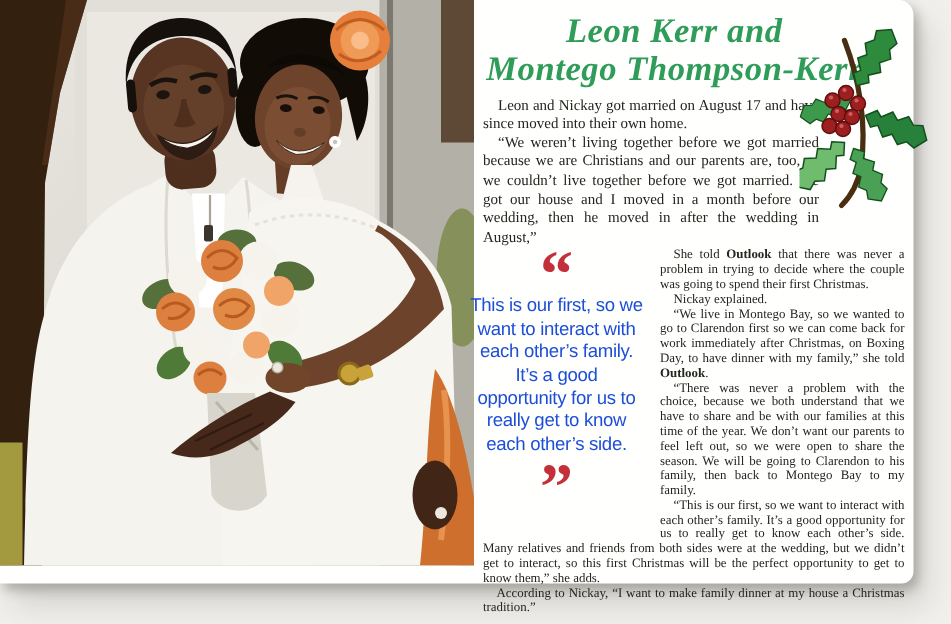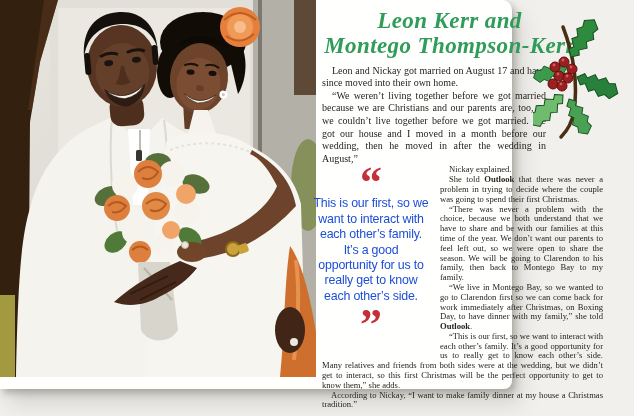--- a/index.html
+++ b/index.html
@@ -1,19 +1,19 @@
 <!DOCTYPE html>
 <html><head>
 <meta charset="utf-8">
 <style>
   html,body{margin:0;padding:0;background:#f1f0ed;}
   .canvas{position:relative;width:634px;height:416px;background:#f1f0ed;overflow:hidden;
           font-family:"Liberation Serif",serif;}
   
-  .sheet{position:absolute;left:0;top:0;width:512px;height:389px;background:#fffffe;
+  .sheet{position:absolute;left:0;top:0;width:609px;height:389px;background:#fffffe;
          border-radius:0 10px 8px 0;
          box-shadow:3px 4px 7px rgba(110,108,100,.45), 9px 14px 20px rgba(125,122,115,.25);}
   
   .photo{position:absolute;left:0;top:0;width:316px;height:377px;overflow:hidden;
          box-shadow:inset 0 0 14px rgba(40,30,20,.25);}
   .photo svg{display:block;}
   
   .content{position:absolute;left:322px;top:5px;width:281px;}
   .title{margin:3px 26px 6px 0;text-align:center;color:#2f9c59;
          font-family:"Liberation Serif",serif;font-style:italic;font-weight:bold;
@@ -212,24 +212,24 @@
             <p>“We weren’t living together before we got married because we are Christians and our parents are, too, so we couldn’t live together before we got married. We got our house and I moved in a month before our wedding, then he moved in after the wedding in August,”</p>
           </div>
 
         <aside class="pullquote">
           <span class="pq-mark pq-open">“</span>
           <span class="pq-text">This is our first, so we want to interact with each other’s family. It’s a good opportunity for us to really get to know each other’s side.</span>
           <span class="pq-mark pq-close">”</span>
         </aside>
 
         <div class="paras-wrapped" id="paras-wrapped">
+            <p>She told <b>Outlook</b> that there was never a problem in trying to decide where the couple was going to spend their first Christmas.</p>
             <p>Nickay explained.</p>
-            <p>She told <b>Outlook</b> that there was never a problem in trying to decide where the couple was going to spend their first Christmas.</p>
+            <p>“We live in Montego Bay, so we wanted to go to Clarendon first so we can come back for work immediately after Christmas, on Boxing Day, to have dinner with my family,” she told <b>Outlook</b>.</p>
             <p>“There was never a problem with the choice, because we both understand that we have to share and be with our families at this time of the year. We don’t want our parents to feel left out, so we were open to share the season. We will be going to Clarendon to his family, then back to Montego Bay to my family.</p>
-            <p>“We live in Montego Bay, so we wanted to go to Clarendon first so we can come back for work immediately after Christmas, on Boxing Day, to have dinner with my family,” she told <b>Outlook</b>.</p>
             <p>“This is our first, so we want to interact with each other’s family. It’s a good opportunity for us to really get to know each other’s side. Many relatives and friends from both sides were at the wedding, but we didn’t get to interact, so this first Christmas will be the perfect opportunity to get to know them,” she adds.</p>
             <p>According to Nickay, “I want to make family dinner at my house a Christmas tradition.”</p>
           </div>
       </div>
     </div>
 
   </div>
 </div>
 
 </body></html>

